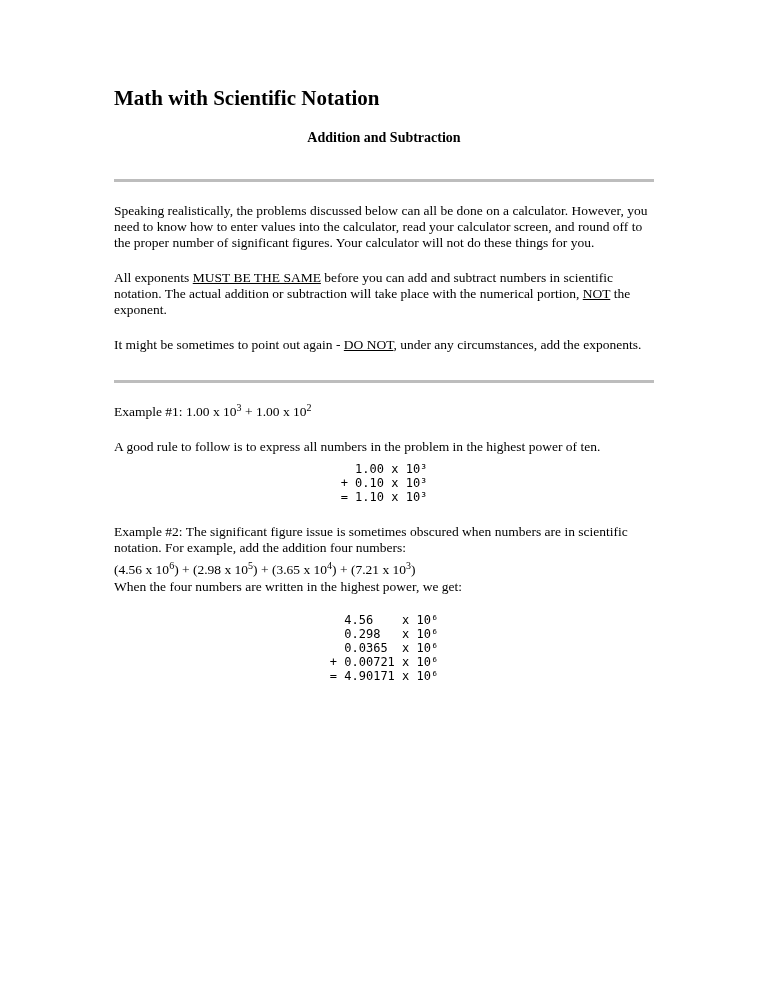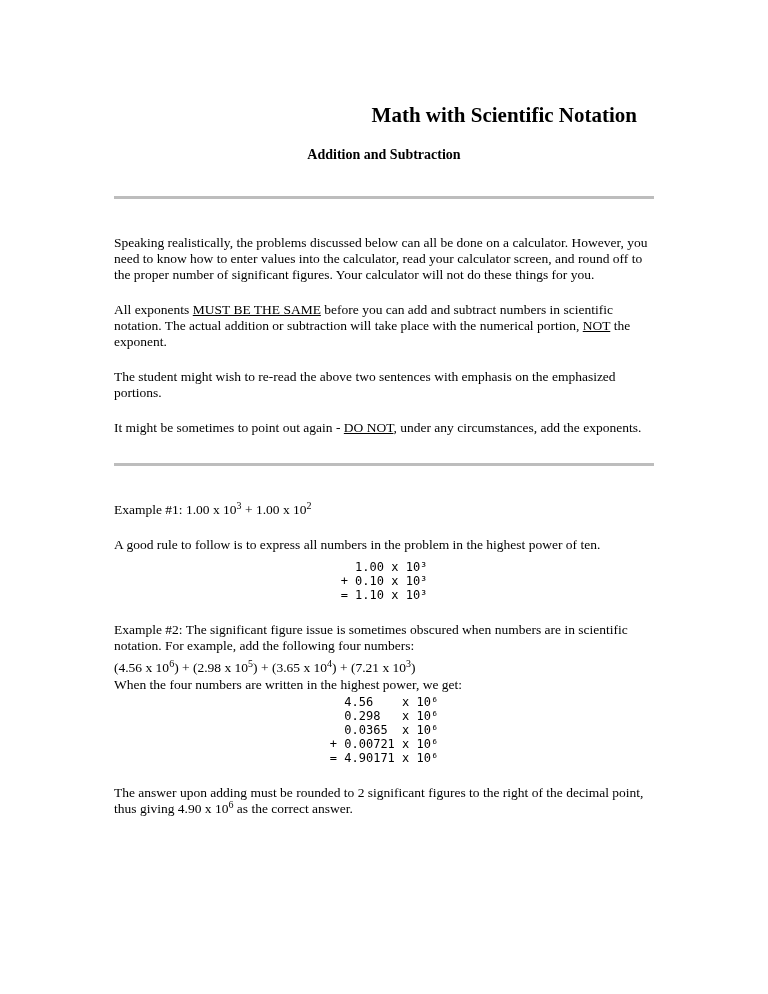--- a/index.html
+++ b/index.html
@@ -5,28 +5,28 @@
   html, body { margin: 0; padding: 0; background: #ffffff; }
   body {
     width: 768px;
     height: 994px;
     overflow: hidden;
     font-family: "Liberation Serif", serif;
     color: #000000;
   }
   .page { width: 540px; margin: 0 auto; padding-top: 86px; }
 
-  h1.title  { font-size: 21px; font-weight: bold; text-align: right; margin: 17px; line-height: 24px; }
+  h1.title  { font-size: 21px; font-weight: bold; text-align: left; margin: 0; line-height: 24px; }
   h2.subtitle { font-size: 14px; font-weight: bold; text-align: center; margin: 20px 0 0; line-height: 16px; }
 
   hr.rule  { border: none; height: 3px; background: #bdbdbd; margin: 33px 0 0; }
   hr.rule2 { margin-top: 27px; }
 
   p { font-size: 13.5px; line-height: 16px; margin: 19px 0 0; }
-  p.first-after-rule { margin-top: 36px; }
+  p.first-after-rule { margin-top: 21px; }
   p.tight { margin-top: 1px; }
 
   .u { text-decoration: underline; }
   sup.sup { font-size: 10px; line-height: 0; vertical-align: super; }
 
   .equation { font-size: 13.5px; line-height: 16px; text-align: left; margin: 6px 0 0; }
 
   .calc { text-align: center; margin: 7px 0 0; }
   .calc-inner { display: inline-block; text-align: right; }
   .calc-line {
@@ -43,50 +43,48 @@
 
   <h1 class="title">Math with Scientific Notation</h1>
   <h2 class="subtitle">Addition and Subtraction</h2>
 
   <hr class="rule">
 
   <p class="first-after-rule">Speaking realistically, the problems discussed below can all be done on a calculator. However, you need to know how to enter values into the calculator, read your calculator screen, and round off to the proper number of significant figures. Your calculator will not do these things for you.</p>
 
   <p><span>All exponents </span><span class="u">MUST BE THE SAME</span><span> before you can add and subtract numbers in scientific notation. The actual addition or subtraction will take place with the numerical portion, </span><span class="u">NOT</span><span> the exponent.</span></p>
 
-  <p>The student might wish to re-read the above two sentences with emphasis on the emphasized portions.</p>
 
   <p><span>It might be sometimes to point out again - </span><span class="u">DO NOT</span><span>, under any circumstances, add the exponents.</span></p>
 
   <hr class="rule rule2">
 
   <p class="first-after-rule"><span>Example #1: 1.00 x 10</span><sup class="sup">3</sup><span> + 1.00 x 10</span><sup class="sup">2</sup></p>
 
   <p>A good rule to follow is to express all numbers in the problem in the highest power of ten.</p>
 
 
   <div class="calc">
     <div class="calc-inner">
       <div class="calc-line">  1.00 x 10³</div>
       <div class="calc-line">+ 0.10 x 10³</div>
       <div class="calc-line">= 1.10 x 10³</div>
     </div>
   </div>
 
-  <p>Example #2: The significant figure issue is sometimes obscured when numbers are in scientific notation. For example, add the following four numbers:</p>
+  <p>Example #2: The significant figure issue is sometimes obscured when numbers are in scientific notation. For example, add the addition four numbers:</p>
 
   <div class="equation"><span>(4.56 x 10</span><sup class="sup">6</sup><span>) + (2.98 x 10</span><sup class="sup">5</sup><span>) + (3.65 x 10</span><sup class="sup">4</sup><span>) + (7.21 x 10</span><sup class="sup">3</sup><span>)</span></div>
 
   <p class="tight">When the four numbers are written in the highest power, we get:</p>
 
-  <div class="calc" style="margin-top:2px;">
+  <div class="calc" style="margin-top:18px;">
     <div class="calc-inner">
       <div class="calc-line">  4.56    x 10⁶</div>
       <div class="calc-line">  0.298   x 10⁶</div>
       <div class="calc-line">  0.0365  x 10⁶</div>
       <div class="calc-line">+ 0.00721 x 10⁶</div>
       <div class="calc-line">= 4.90171 x 10⁶</div>
     </div>
   </div>
 
-  <p><span>The answer upon adding must be rounded to 2 significant figures to the right of the decimal point, thus giving 4.90 x 10</span><sup class="sup">6</sup><span> as the correct answer.</span></p>
 
 </div>
 
 </body></html>

